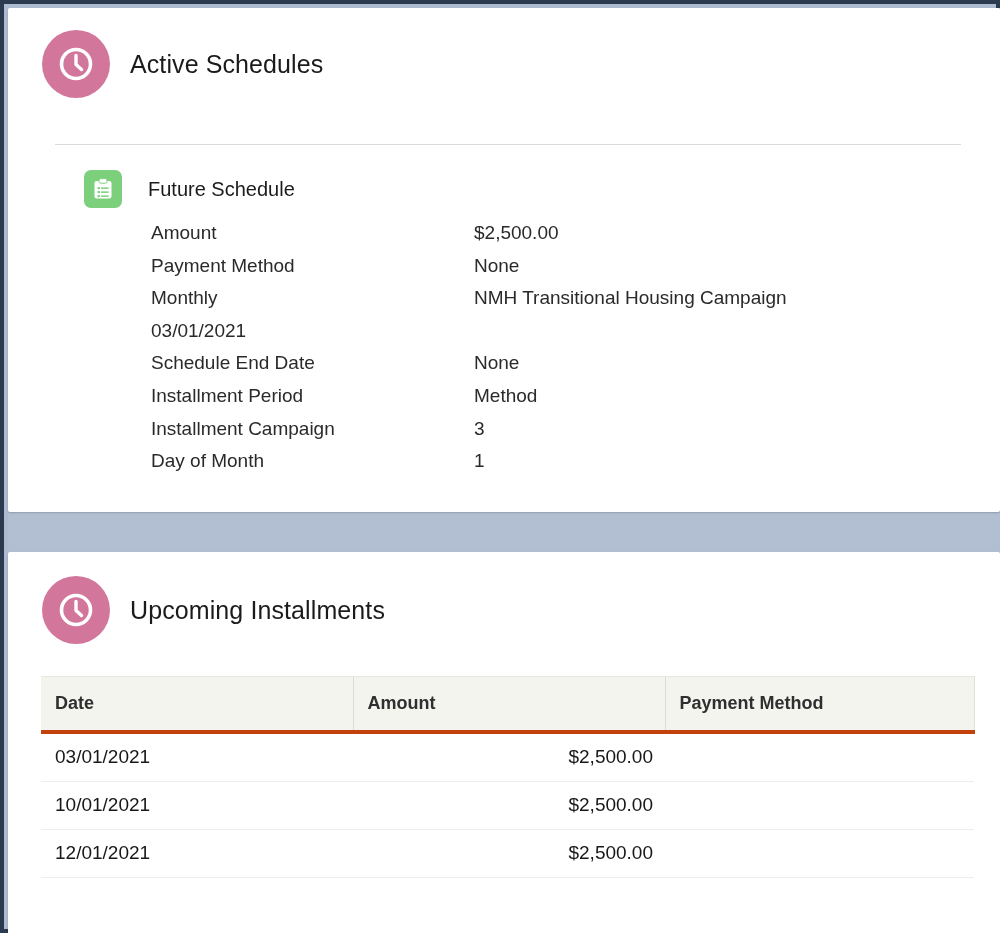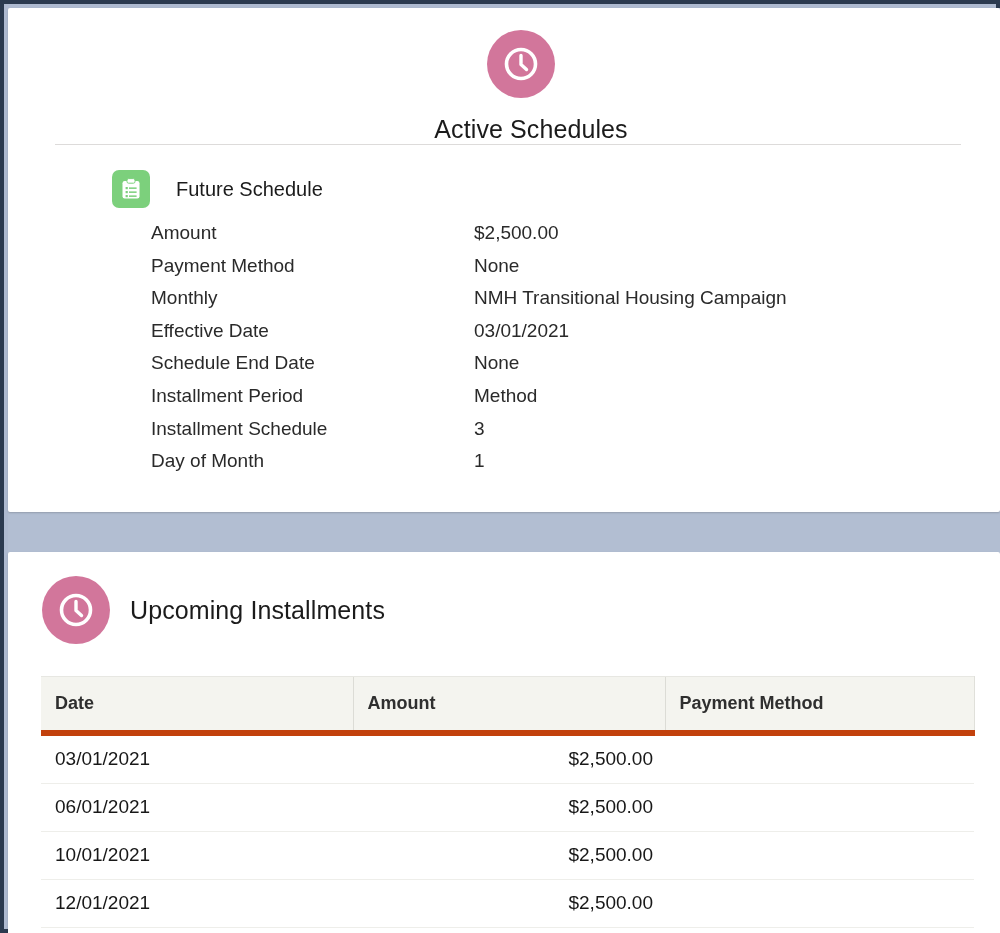--- a/index.html
+++ b/index.html
@@ -50,21 +50,21 @@
     height: 401px;
     box-shadow: 0 1px 2px rgba(0,0,0,0.18);
   }
 
   
   .card-header {
     display: flex;
     align-items: center;
     padding-left: 34px;
   }
-  .card-header-active { padding-top: 22px; flex-direction: column; }
+  .card-header-active { padding-top: 22px; }
   .card-header-upcoming { padding-top: 24px; }
 
   .clock-icon {
     width: 68px;
     height: 68px;
     border-radius: 50%;
     background: #d2769b;
     flex: 0 0 auto;
     display: flex;
     align-items: center;
@@ -94,21 +94,21 @@
   
   .schedule-block {
     position: absolute;
     left: 0;
     top: 162px;
     width: 100%;
   }
   .schedule-head {
     display: flex;
     align-items: center;
-    padding-left: 104px;
+    padding-left: 76px;
   }
   .list-icon {
     width: 38px;
     height: 38px;
     border-radius: 7px;
     background: #7cd07c;
     flex: 0 0 auto;
     display: flex;
     align-items: center;
     justify-content: center;
@@ -156,21 +156,21 @@
     table-layout: fixed;
   }
   .inst-table thead th {
     background: #f4f4ef;
     font-size: 18px;
     font-weight: bold;
     color: #2f2f2f;
     text-align: left;
     padding: 16px 0 16px 14px;
     border-top: 1px solid #e7e7e2;
-    border-bottom: 6px solid #c2410c;
+    border-bottom: 4px solid #c2410c;
     box-sizing: border-box;
   }
   .inst-table thead th.col-date { width: 312px; }
   .inst-table thead th.col-amount {
     width: 312px;
     border-left: 1px solid #dcdcd6;
   }
   .inst-table thead th.col-method {
     width: 309px;
     border-left: 1px solid #dcdcd6;
@@ -234,33 +234,32 @@
           </div>
           <div class="field-row">
             <div class="field-label">Payment Method</div>
             <div class="field-value">None</div>
           </div>
           <div class="field-row">
             <div class="field-label">Monthly</div>
             <div class="field-value">NMH Transitional Housing Campaign</div>
           </div>
           <div class="field-row">
-            <div class="field-label">Effective Date</div>
             <div class="field-value">03/01/2021</div>
           </div>
           <div class="field-row">
             <div class="field-label">Schedule End Date</div>
             <div class="field-value">None</div>
           </div>
           <div class="field-row">
             <div class="field-label">Installment Period</div>
             <div class="field-value">Method</div>
           </div>
           <div class="field-row">
-            <div class="field-label">Installment Schedule</div>
+            <div class="field-label">Installment Campaign</div>
             <div class="field-value">3</div>
           </div>
           <div class="field-row">
             <div class="field-label">Day of Month</div>
             <div class="field-value">1</div>
           </div>
         </div>
       </div>
     </section>
 
@@ -281,25 +280,20 @@
           <thead>
             <tr>
               <th class="col-date">Date</th>
               <th class="col-amount">Amount</th>
               <th class="col-method">Payment Method</th>
             </tr>
           </thead>
           <tbody>
             <tr>
               <td class="cell-date">03/01/2021</td>
-              <td class="cell-amount">$2,500.00</td>
-              <td class="cell-method"></td>
-            </tr>
-            <tr>
-              <td class="cell-date">06/01/2021</td>
               <td class="cell-amount">$2,500.00</td>
               <td class="cell-method"></td>
             </tr>
             <tr>
               <td class="cell-date">10/01/2021</td>
               <td class="cell-amount">$2,500.00</td>
               <td class="cell-method"></td>
             </tr>
             <tr>
               <td class="cell-date">12/01/2021</td>

